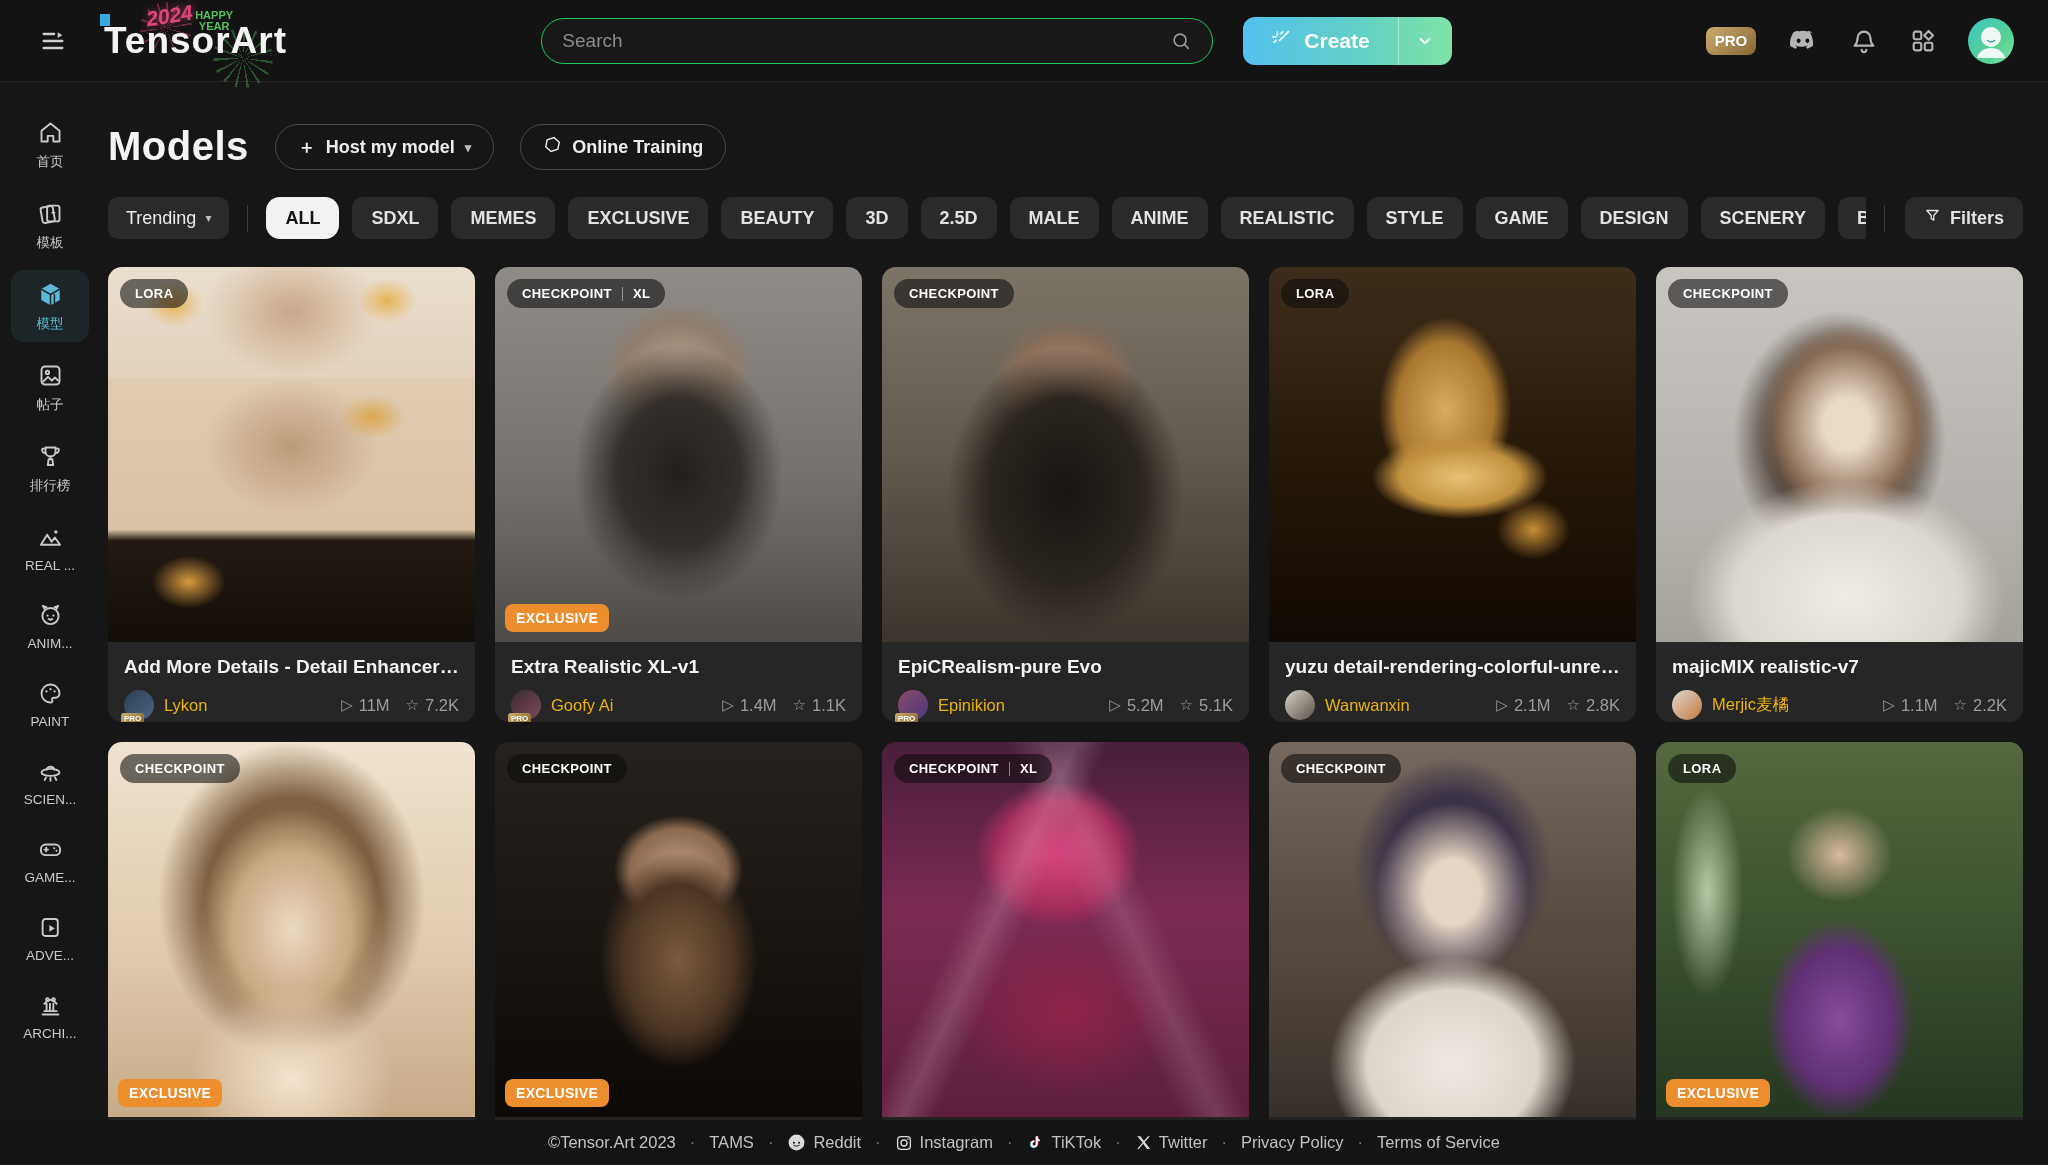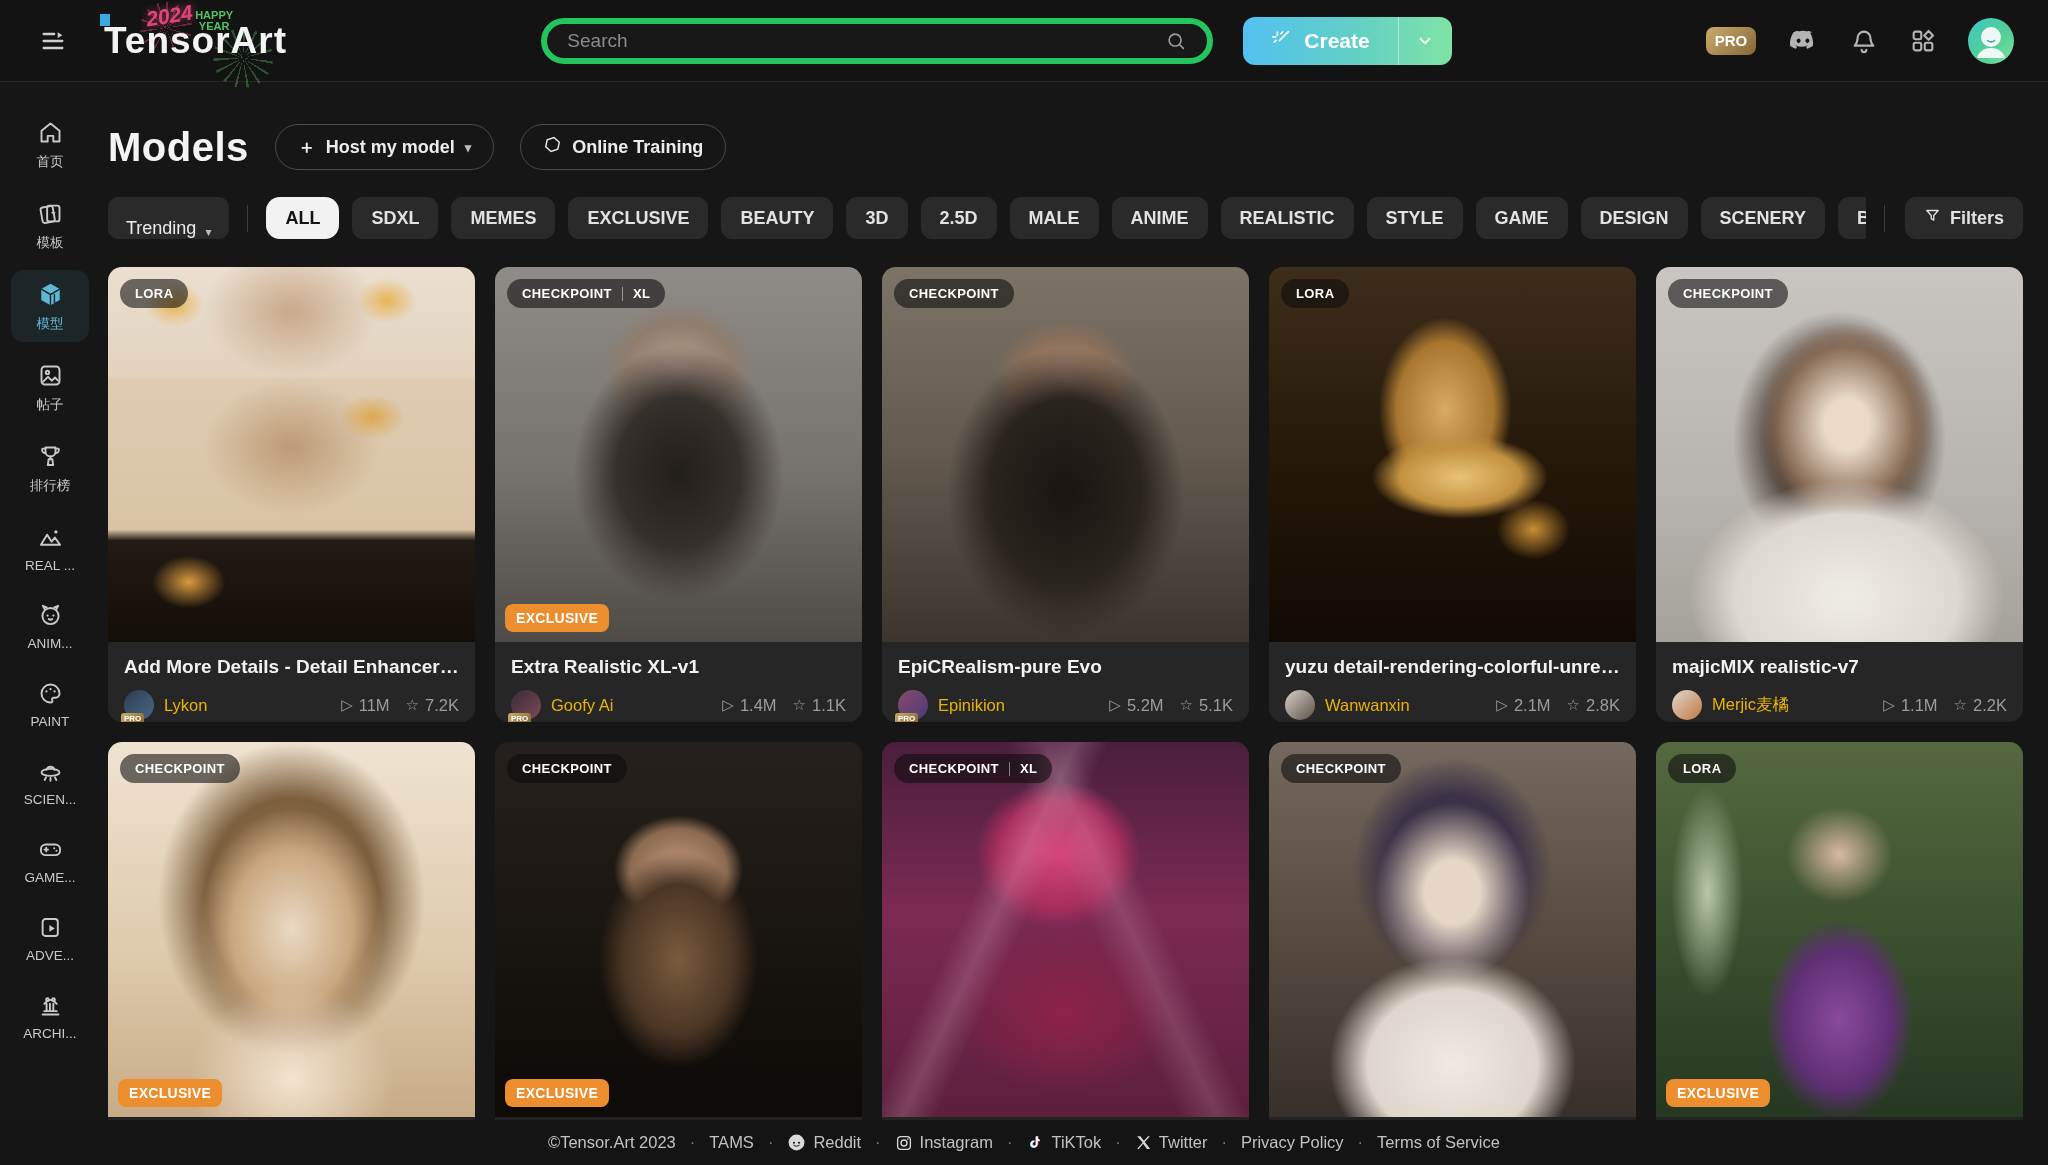--- a/index.html
+++ b/index.html
@@ -17,21 +17,21 @@
   .logo-deco-year { position:absolute; top:-16px; left:42px; color:#e0457b; font-weight:bold; font-style:italic;
     font-size:21px; transform:rotate(-9deg); text-shadow:0 0 8px rgba(224,69,123,.7); }
   .logo-deco-happy { position:absolute; top:-10px; right:54px; color:#55c35f; font-size:11px; font-weight:bold;
     line-height:1.05; text-align:center; white-space:pre-line; }
   .burst { position:absolute; border-radius:50%; opacity:.4; pointer-events:none;
     background:repeating-conic-gradient(#d84a6a 0 5deg, transparent 5deg 26deg); }
   .burst.b1 { width:52px; height:52px; left:36px; top:-18px; }
   .burst.b2 { width:60px; height:60px; right:14px; bottom:-26px;
     background:repeating-conic-gradient(#4fae58 0 5deg, transparent 5deg 24deg); }
 
-  .searchbox { margin-left:auto; width:672px; height:46px; border:6px solid #22c55e; border-radius:23px;
+  .searchbox { margin-left:auto; width:672px; height:46px; border:1px solid #22c55e; border-radius:23px;
     background:#181818; display:flex; align-items:center; padding:0 20px; }
   .searchbox input { flex:1; background:transparent; border:none; outline:none; color:#e2e2e2; font-size:19px; }
   .searchbox input::placeholder { color:#8b8b8b; }
   .search-glass { color:#9a9a9a; display:flex; }
 
   .create-btn { margin-left:30px; height:48px; border:none; border-radius:12px; display:flex; overflow:hidden;
     background:linear-gradient(90deg,#52c1f0 0%,#62d0c4 55%,#7fe3a6 100%); color:#fff; }
   .create-main { display:flex; align-items:center; gap:11px; padding:0 28px; font-size:21px; font-weight:bold; }
   .create-caret { width:54px; border-left:1px solid rgba(255,255,255,.45); display:flex; align-items:center; justify-content:center; }
 
@@ -46,29 +46,29 @@
   .sidebar { position:absolute; top:82px; left:0; bottom:45px; width:100px; display:flex; flex-direction:column;
     align-items:center; padding-top:26px; gap:9px; overflow:hidden; }
   .side-item { width:78px; padding:11px 0 9px; border-radius:13px; background:none; border:none; color:#c9c9c9;
     display:flex; flex-direction:column; align-items:center; gap:7px; font-size:13.5px; }
   .side-item.active { background:#1c2628; color:#5fb9d6; }
   .side-icon { display:flex; }
   .side-icon svg { width:27px; height:27px; }
 
   
   .main { position:absolute; left:100px; top:82px; right:0; bottom:45px; overflow:hidden; padding:0 25px 0 8px; }
-  .title-row { display:flex; align-items:center; gap:26px; margin-top:42px; }
+  .title-row { display:flex; gap:26px; margin-top:42px; }
   .page-title { font-size:40px; font-weight:bold; color:#f4f4f4; letter-spacing:.5px; }
   .outline-btn { height:46px; border:1.5px solid #4a4a4a; border-radius:23px; background:transparent; color:#ececec;
     font-size:18px; font-weight:bold; display:flex; align-items:center; gap:10px; padding:0 22px; }
   .outline-btn .chev { font-size:13px; color:#bdbdbd; }
 
   .filter-row { display:flex; align-items:center; gap:13px; margin-top:27px; }
   .sort-btn { height:42px; background:#2a2a2a; border:none; border-radius:10px; padding:0 18px;
-    font-size:18px; color:#ececec; display:flex; align-items:flex-end; gap:9px; }
+    font-size:18px; color:#ececec; display:flex; align-items:center; gap:9px; }
   .vdiv { width:1px; height:27px; background:#3c3c3c; margin:0 5px; flex:none; }
   .pill { height:42px; padding:0 19px; border:none; border-radius:11px; background:#2a2a2a; color:#e2e2e2;
     font-weight:bold; font-size:18px; display:flex; align-items:center; gap:9px; white-space:nowrap; }
   .pill.active { background:#f2f2f2; color:#141414; border-radius:14px; }
   .filters-btn { margin-left:2px; }
 
   
   .grid { margin-top:28px; display:grid; grid-template-columns:repeat(5,1fr); gap:20px; }
   .card { height:455px; border-radius:14px; overflow:hidden; background:#232323; position:relative; cursor:pointer; }
   .card-img { height:375px; position:relative; background:#333; }

